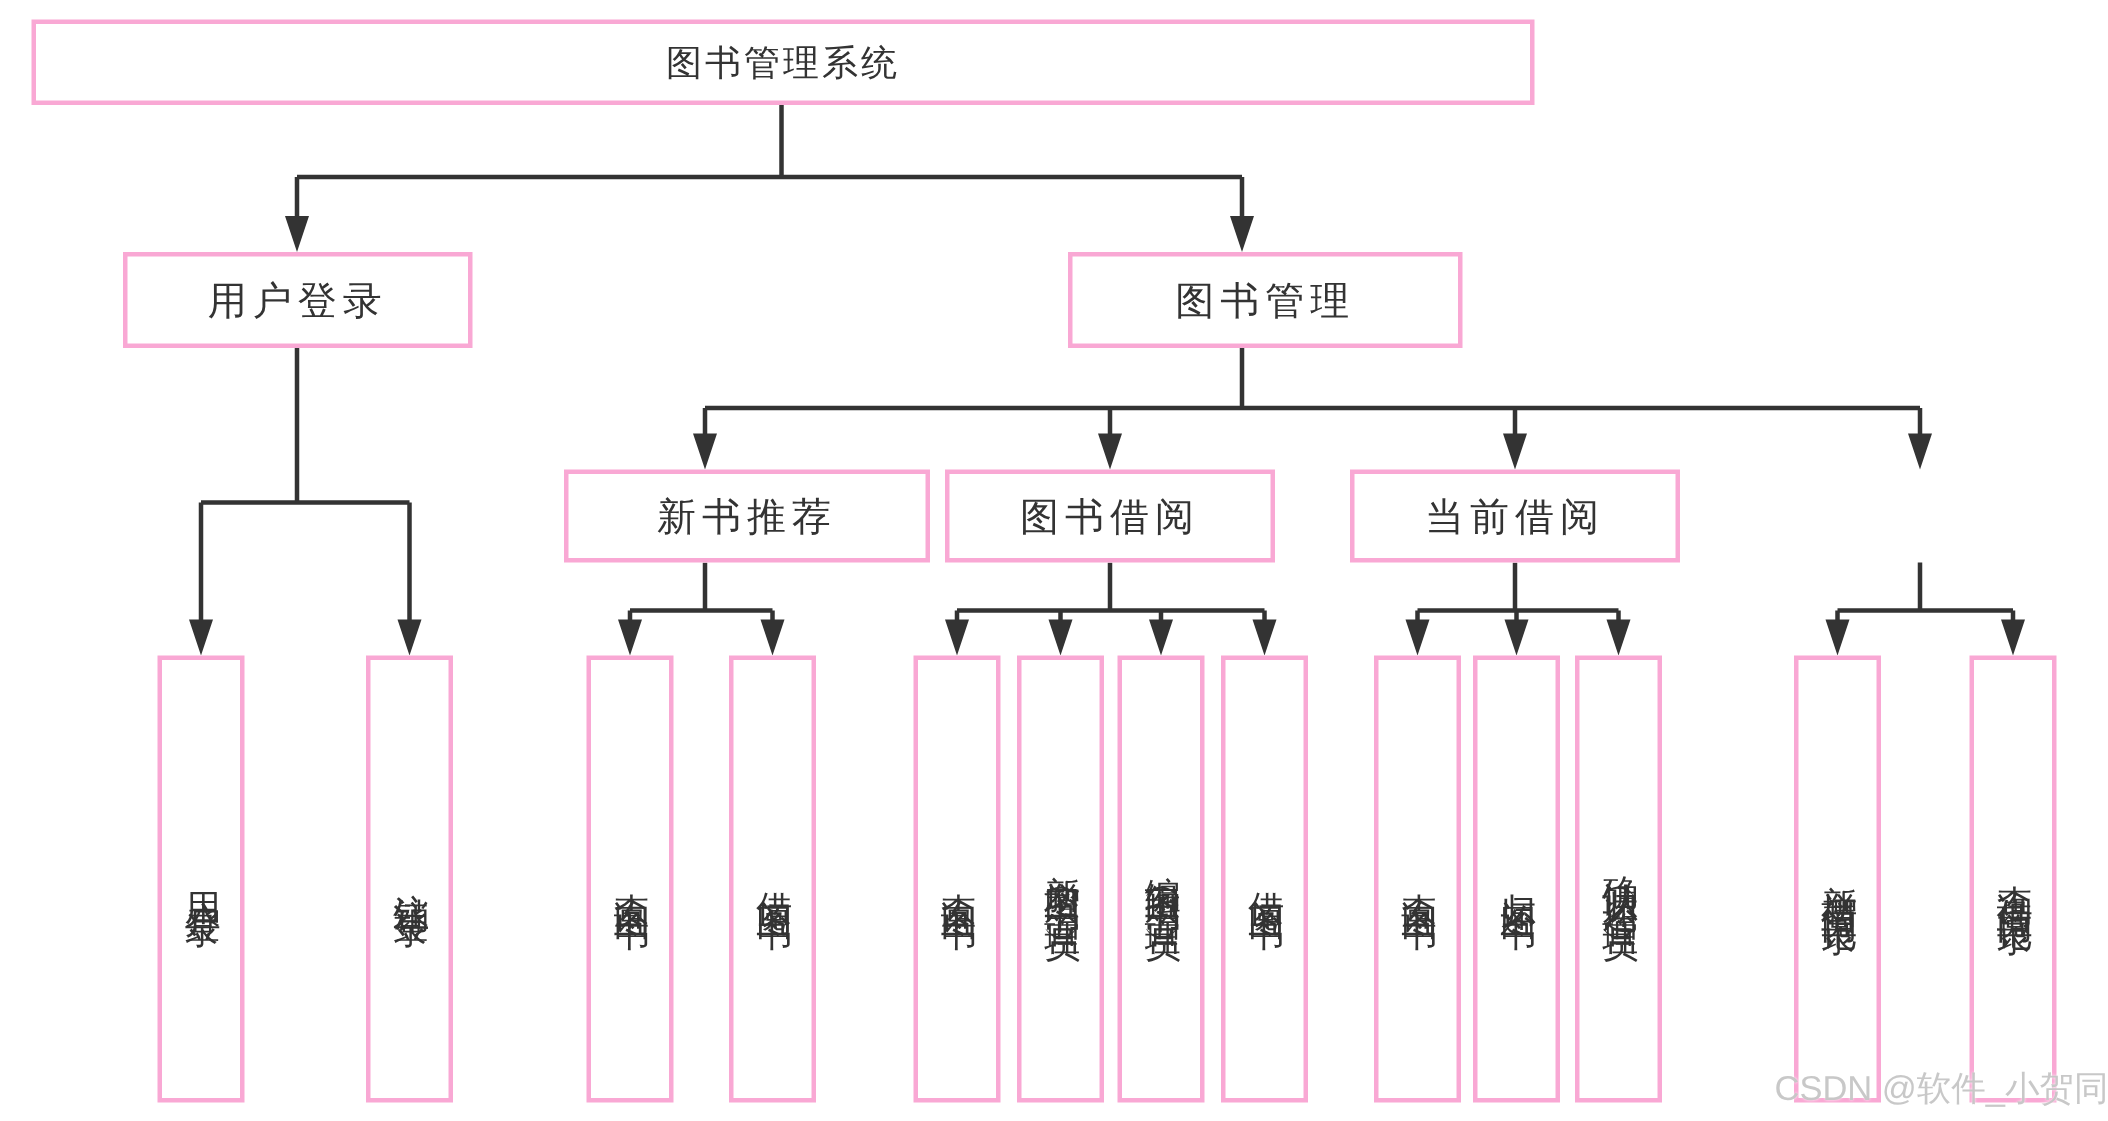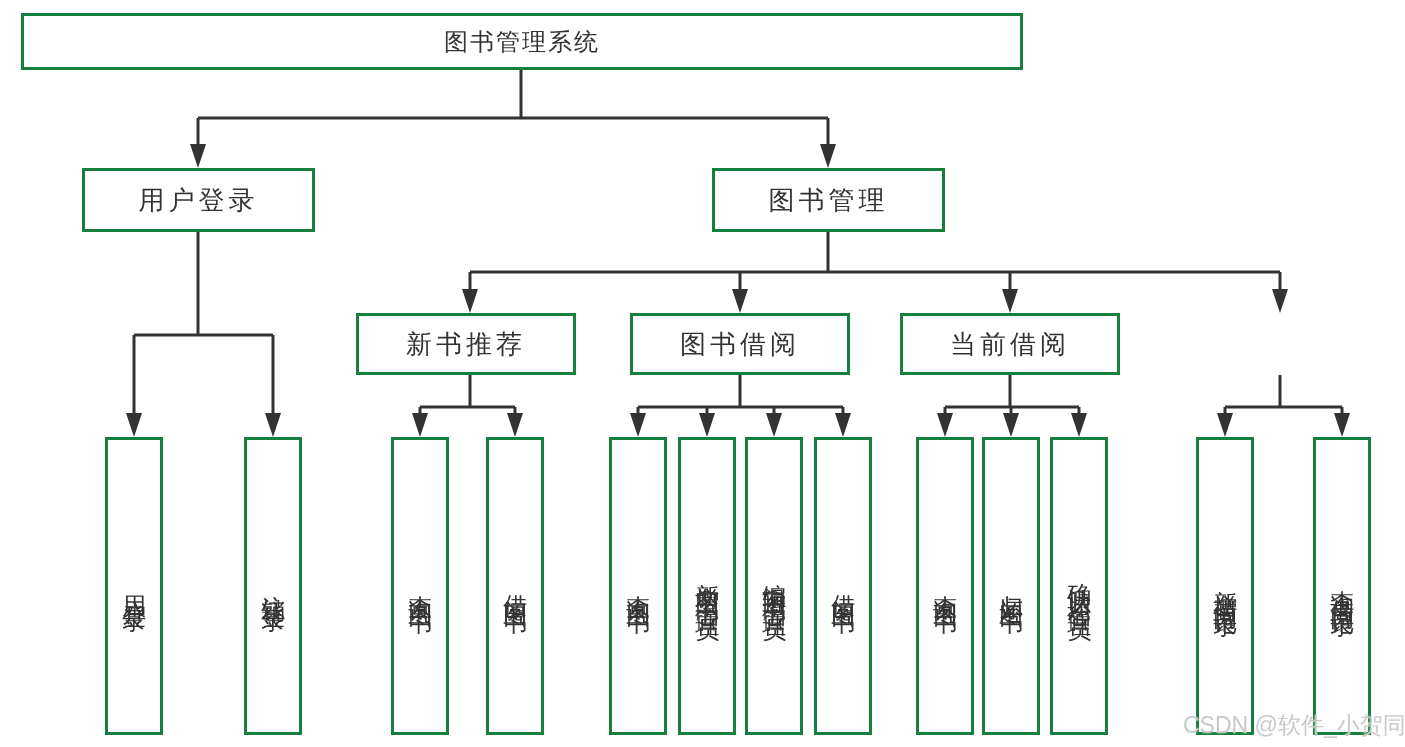--- a/index.html
+++ b/index.html
@@ -16,21 +16,21 @@
   svg.wires {
     position: absolute;
     left: 0; top: 0;
     width: 1405px; height: 747px;
     z-index: 1;
   }
 
   .node {
     position: absolute;
     background: #ffffff;
-    border: 3px solid #15803d;
+    border: 3px solid #f9a8d4;
     display: flex;
     align-items: center;
     justify-content: center;
     z-index: 2;
     color: #333333;
   }
 
   .node.root  span { font-size: 24px; letter-spacing: 2px; }
   .node.hnode span { font-size: 26px; letter-spacing: 4px; }
 
@@ -84,25 +84,25 @@
              M1217 413 H1233 L1225 437 Z  M1334 413 H1350 L1342 437 Z"></path>
   </svg>
 
   <div class="node root" style="left:21px; top:13px; width:1002px; height:57px">
     <span>图书管理系统</span>
   </div>
 
   <div class="node hnode" style="left:82px; top:168px; width:233px; height:64px">
     <span>用户登录</span>
   </div>
-  <div class="node hnode" style="left:712px; top:168px; width:233px; height:64px">
+  <div class="node hnode" style="left:712px; top:168px; width:263px; height:64px">
     <span>图书管理</span>
   </div>
 
-  <div class="node hnode" style="left:356px; top:313px; width:220px; height:62px">
+  <div class="node hnode" style="left:376px; top:313px; width:244px; height:62px">
     <span>新书推荐</span>
   </div>
   <div class="node hnode" style="left:630px; top:313px; width:220px; height:62px">
     <span>图书借阅</span>
   </div>
   <div class="node hnode" style="left:900px; top:313px; width:220px; height:62px">
     <span>当前借阅</span>
   </div>
 
   <div class="node leaf" style="left:105px; top:437px">

